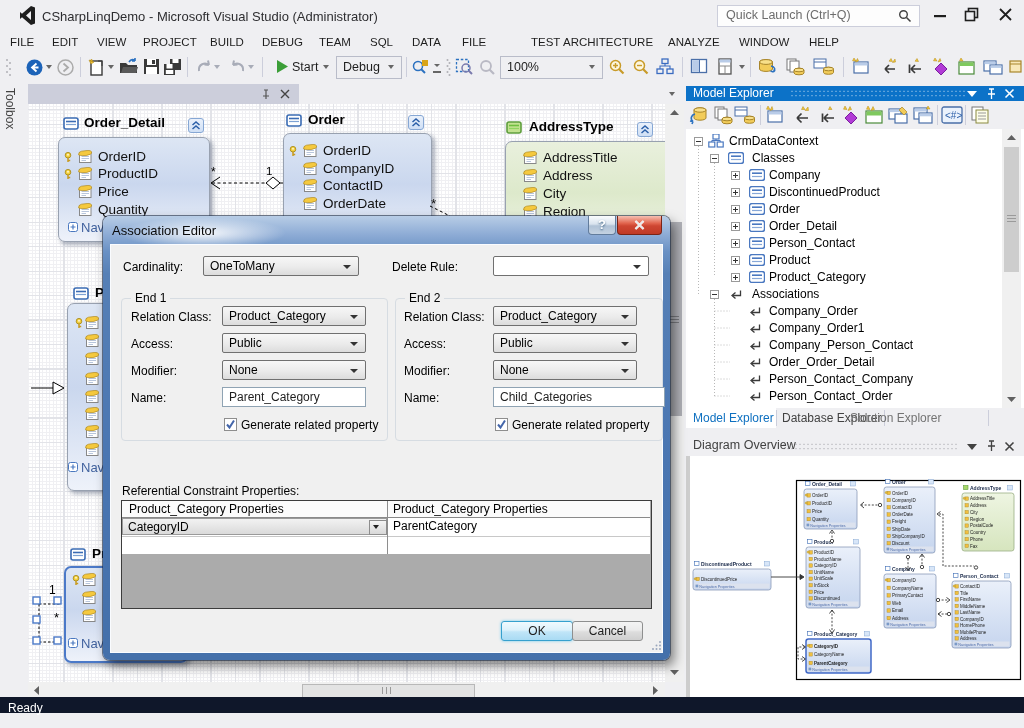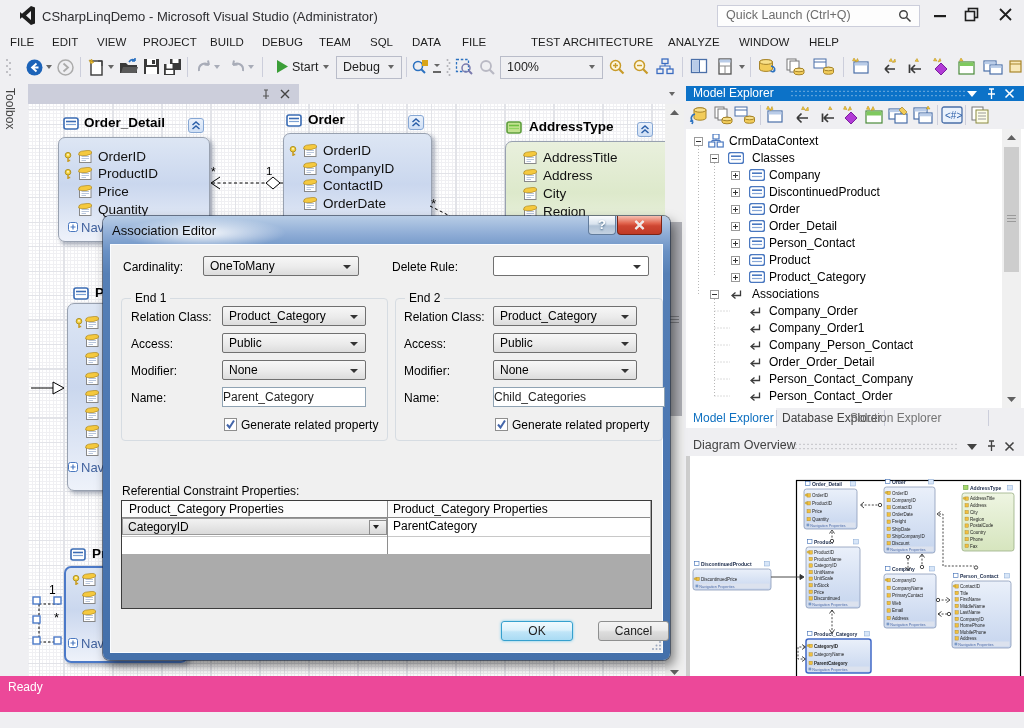--- a/index.html
+++ b/index.html
@@ -11,21 +11,21 @@
 .car{position:absolute;width:0;height:0;border:3.5px solid transparent;border-top:4px solid #666;}
 .ent{position:absolute;border:1px solid #98A1B0;border-radius:7px;
  background:linear-gradient(180deg,#dde6f4 0%,#cad7ee 45%,#eef2fa 100%);
  box-shadow:2.5px 2.5px 4px rgba(110,120,140,.55)}
 .entg{background:linear-gradient(180deg,#e9f0dd 0%,#dde9cb 45%,#f3f7ec 100%)}
 .erow{position:absolute;font-size:13.5px;color:#111;white-space:nowrap}
 .ehdr{position:absolute;font-weight:bold;font-size:13.5px;color:#000;white-space:nowrap}
 .chev{position:absolute;width:14px;height:13px;background:linear-gradient(#eaf1fb,#cfdff5);border:1px solid #86A7D4;border-radius:3px}
 .cmb{position:absolute;height:20px;border:1px solid #707070;border-radius:2px;background:linear-gradient(#f7f7f7,#ebebeb 55%,#dcdcdc);font-size:12px;line-height:19px;padding-left:6px;box-sizing:border-box;color:#000}
 .cmb:after{content:"";position:absolute;right:7px;top:8px;border:4px solid transparent;border-top:4px solid #333}
-.txt{position:absolute;height:20px;border:1px solid #8FA3B3;background:#fff;font-size:12px;line-height:18px;box-sizing:border-box}
+.txt{position:absolute;height:20px;border:1px solid #8FA3B3;background:#fff;font-size:12px;line-height:18px;padding-left:6px;box-sizing:border-box}
 .grp{position:absolute;border:1px solid #D6DCE2;border-radius:4px}
 .grp>span{position:absolute;top:-8px;left:9px;background:#F0F0F0;padding:0 4px;font-size:12px;color:#000}
 .lbl{position:absolute;font-size:12px;color:#000;white-space:nowrap}
 .trow{position:absolute;font-size:12px;color:#000;white-space:nowrap}
 .tic{position:absolute}
 </style>
 </head>
 <body>
 <div id="root">
 <svg width="0" height="0" style="position:absolute">
@@ -1024,30 +1024,30 @@
     <div class="a" style="left:246px;top:1px;width:16px;height:13px;background:linear-gradient(#F5F5F5,#D8D8D8);border:1px solid #8E8E8E">
      <div class="car" style="left:3px;top:4px;border-top-color:#222"></div>
               </div>
    </div>
    <div class="lbl" style="left:271px;top:1px">ParentCategory</div>
   </div>
   <div class="a" style="left:0;top:36px;width:528px;height:17px;background:#fff"></div>
   <div class="a" style="left:265px;top:0;width:1px;height:53px;background:#8E8E8E"></div>
  </div>
  <div class="a" style="left:501px;top:621px;width:72px;height:20px;border:1px solid #36A0CE;border-radius:3px;box-sizing:border-box;background:linear-gradient(#F0FAFE,#DCF1FB 45%,#C0E5F8 55%,#A9DBF4);box-shadow:0 0 3px #6FCBEE;text-align:center;line-height:18px;font-size:12px">OK</div>
- <div class="a" style="left:598px;top:621px;width:71px;height:20px;border:1px solid #8E8F8F;border-radius:3px;box-sizing:border-box;background:linear-gradient(#F4F4F4,#EBEBEB 45%,#DDDDDD 55%,#CFCFCF);text-align:center;line-height:18px;font-size:12px">Cancel</div>
+ <div class="a" style="left:572px;top:621px;width:71px;height:20px;border:1px solid #8E8F8F;border-radius:3px;box-sizing:border-box;background:linear-gradient(#F4F4F4,#EBEBEB 45%,#DDDDDD 55%,#CFCFCF);text-align:center;line-height:18px;font-size:12px">Cancel</div>
  <svg class="a" style="left:652px;top:640px" width="10" height="10">
           <g fill="#9AA7BE">
             <circle cx="8" cy="2" r="1"></circle>
             <circle cx="8" cy="5.5" r="1"></circle>
             <circle cx="8" cy="9" r="1"></circle>
             <circle cx="4.5" cy="5.5" r="1"></circle>
             <circle cx="4.5" cy="9" r="1"></circle>
             <circle cx="1" cy="9" r="1"></circle>
           </g>
         </svg>
 </div>
 </div>
 
-<div class="a" style="left:0;top:676px;width:1024px;height:36px;background:#ec4899;z-index:40">
+<div class="a" style="left:0;top:697px;width:1024px;height:16px;background:#0f172a;z-index:40">
  <div class="a" style="left:8px;top:4px;font-size:12px;color:#fff">Ready</div>
 </div>
 </div>
 
 </body></html>

